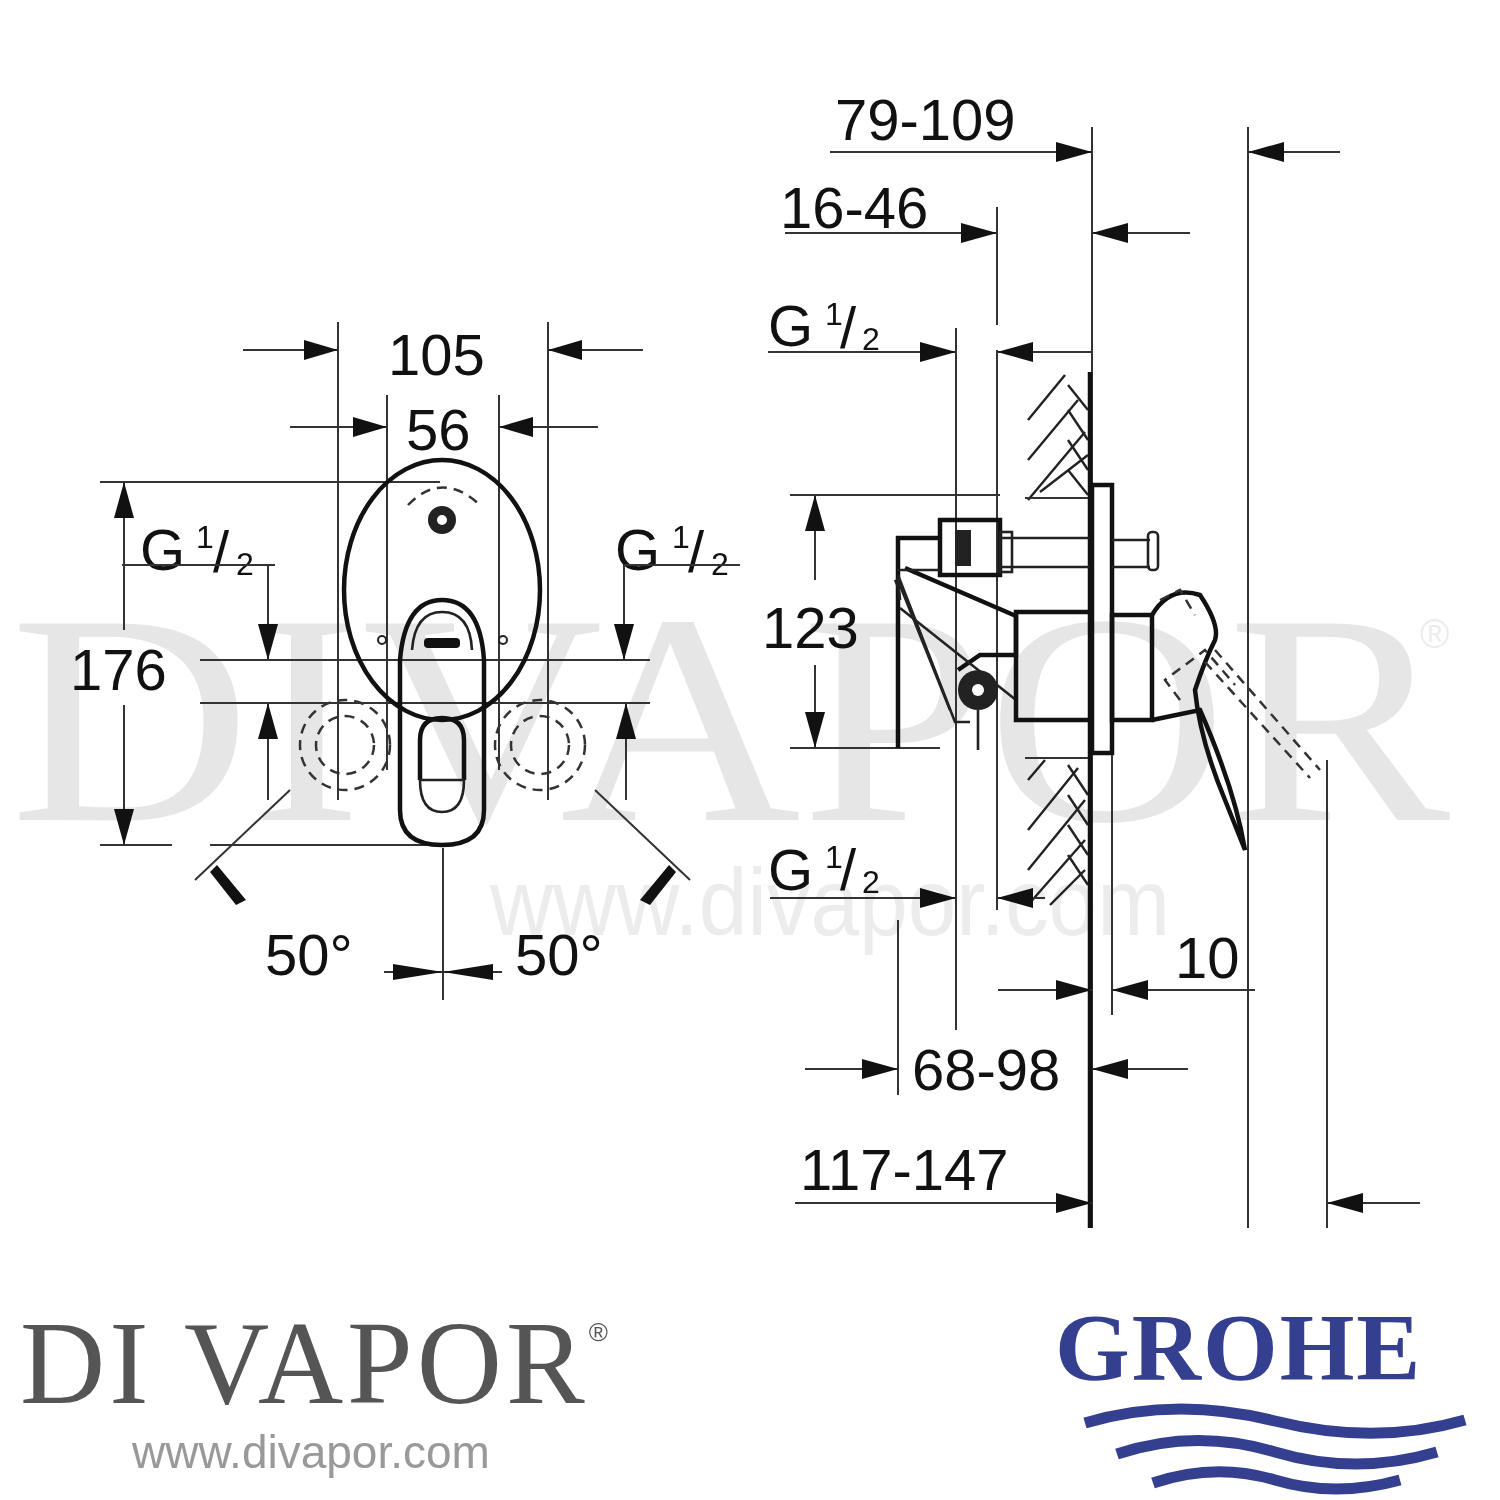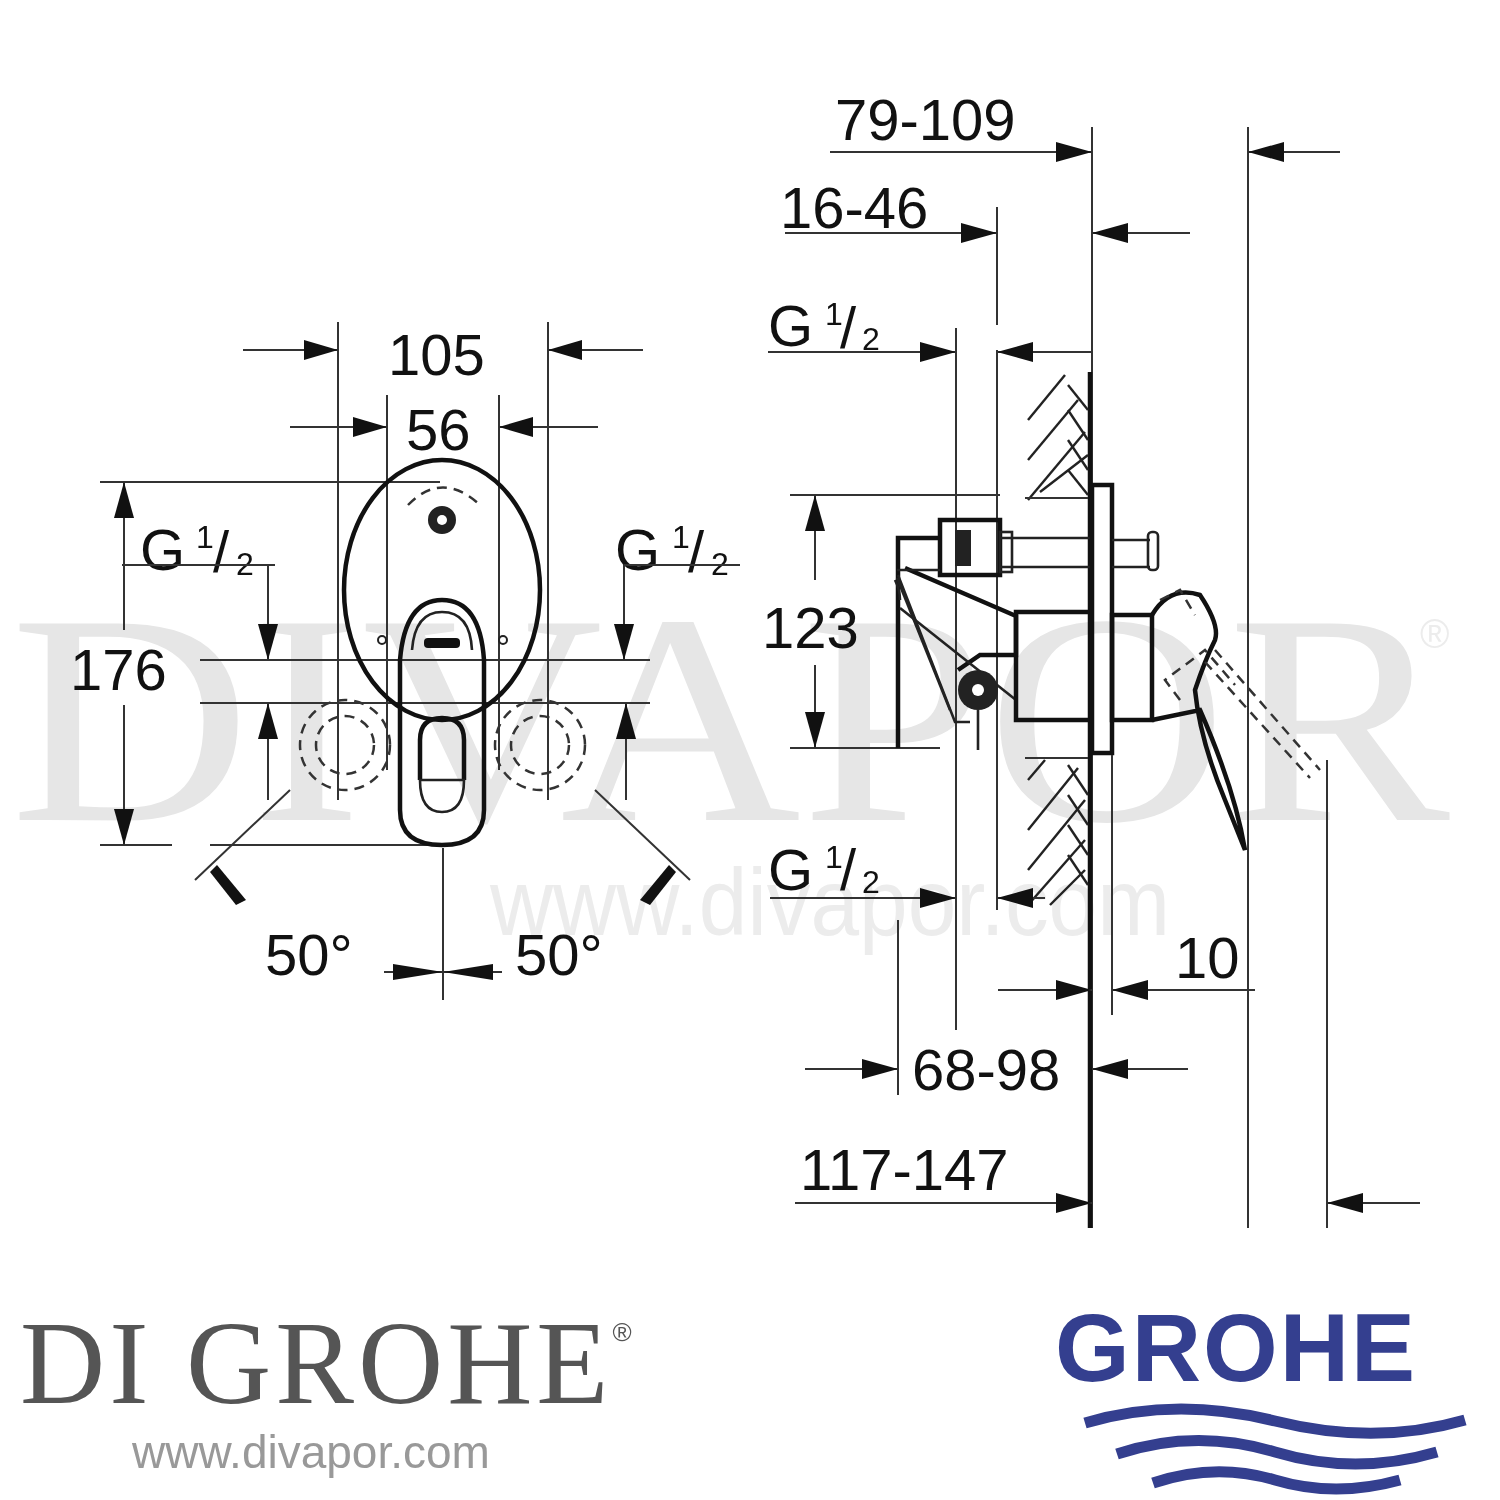--- a/index.html
+++ b/index.html
@@ -13,21 +13,21 @@
   .lnt { stroke:#333; stroke-width:2; fill:none; }
   .thick { stroke:#111; stroke-width:4.5; fill:none; }
   .dash { stroke:#333; stroke-width:2.5; fill:none; stroke-dasharray:10 7; }
   .arrow { fill:#111; }
   .hatch { stroke:#222; stroke-width:2.4; }
   #brand-divapor { position:absolute; left:20px; top:1305px; }
   #brand-divapor .name { font-family:"Liberation Serif", serif; font-size:118px; color:#555; letter-spacing:4px; line-height:1; }
   #brand-divapor .reg { font-family:"Liberation Sans", sans-serif; font-size:26px; color:#555; vertical-align:top; position:relative; top:14px; }
   #brand-divapor .url { font-family:"Liberation Sans", sans-serif; font-size:46px; color:#999; margin-left:112px; margin-top:2px; }
   #brand-grohe { position:absolute; left:1055px; top:1300px; width:440px; }
-  #brand-grohe .name { font-family:Liberation Sans, sans-serif; font-weight:bold; font-size:96px; color:#343f8f; letter-spacing:2px; line-height:1; }
+  #brand-grohe .name { font-family:Liberation Serif, serif; font-weight:bold; font-size:96px; color:#343f8f; letter-spacing:2px; line-height:1; }
 </style>
 </head>
 <body>
 
 <svg id="drawing" viewBox="0 0 1500 1500" xmlns="http://www.w3.org/2000/svg">
 
   <g>
     <text class="wm" x="10" y="820" font-size="300" textLength="1440" lengthAdjust="spacingAndGlyphs">DIVAPOR</text>
     <text class="wm-url" x="1420" y="648" font-size="40">®</text>
     <text class="wm-url" x="490" y="935" font-size="95" textLength="680" lengthAdjust="spacingAndGlyphs">www.divapor.com</text>
@@ -243,21 +243,21 @@
     <line class="lnt" x1="795" y1="1203" x2="1092" y2="1203"></line>
     <polygon class="arrow" points="1092,1203 1056,1193 1056,1213"></polygon>
     <line class="lnt" x1="1327" y1="1203" x2="1420" y2="1203"></line>
     <polygon class="arrow" points="1327,1203 1363,1193 1363,1213"></polygon>
     <text class="dim" x="800" y="1190">117-147</text>
   </g>
 </svg>
 
 <div id="brand-divapor">
   <div class="name">
-    <span>DI GROHE</span><span class="reg">®</span>
+    <span>DI VAPOR</span><span class="reg">®</span>
   </div>
   <div class="url">www.divapor.com</div>
 </div>
 
 <div id="brand-grohe">
   <div class="name">GROHE</div>
   <svg width="440" height="100" viewBox="0 0 440 100">
     <path d="M30,27 Q120,0 220,25 Q320,50 410,24" stroke="#343f8f" stroke-width="11" fill="none" stroke-linecap="butt"></path>
     <path d="M62,58 Q140,32 220,56 Q300,80 382,56" stroke="#343f8f" stroke-width="11" fill="none"></path>
     <path d="M98,87 Q160,66 220,84 Q280,102 345,84" stroke="#343f8f" stroke-width="11" fill="none"></path>

